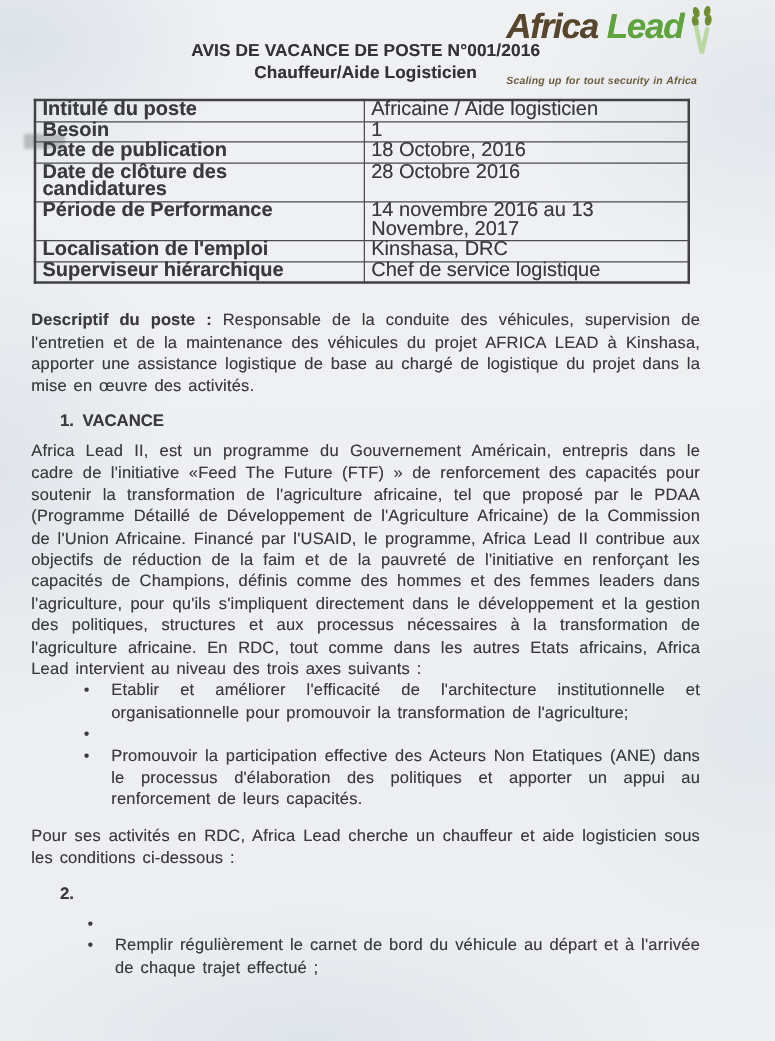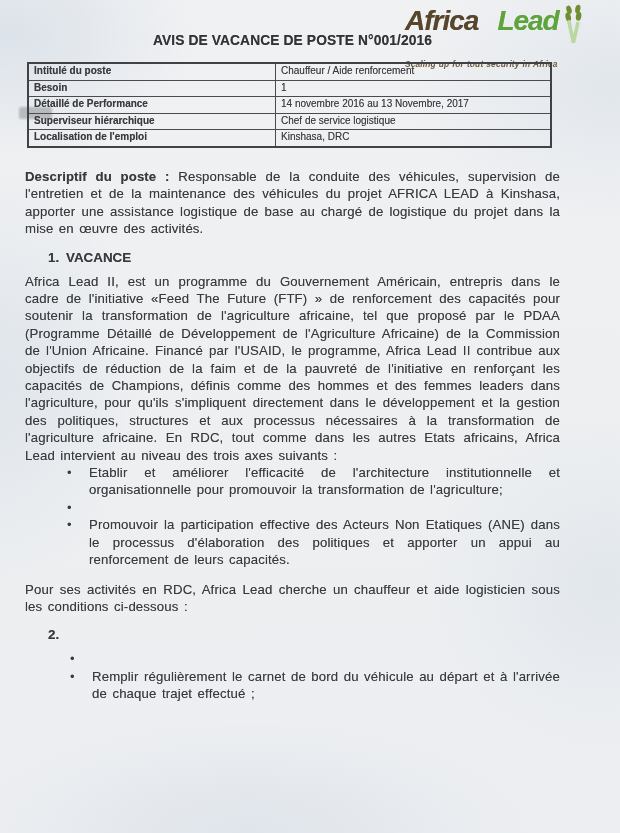--- a/index.html
+++ b/index.html
@@ -23,36 +23,36 @@
   .scan-smudge{
     position:absolute;left:19px;top:107px;width:33px;height:12px;
     background:#a7abaf;border-radius:2px;filter:blur(1.2px);opacity:.75;
   }
 
   
   .logo{position:absolute;top:7px;right:10px;width:205px;}
   .brand-line{display:flex;align-items:flex-start;justify-content:flex-start;
     font-weight:bold;font-size:28px;line-height:28px;letter-spacing:-1px;font-style:italic;}
   .brand-africa{color:#57452c;text-shadow:0 0 .5px rgba(87,69,44,.6);}
-  .brand-lead{color:#5fa33c;margin-left:19px;text-shadow:0 0 .5px rgba(95,163,60,.6);}
+  .brand-lead{color:#5fa33c;margin-left:7px;text-shadow:0 0 .5px rgba(95,163,60,.6);}
   .wheat-icon{margin-left:2px;margin-top:-3px;}
   .tagline{font-size:8.4px;font-weight:bold;font-style:italic;color:#6d5b3c;
     margin-top:0;letter-spacing:.15px;word-spacing:.5px;}
 
   
   .doc-title{margin-top:32px;text-align:center;font-weight:bold;
     font-size:13.8px;line-height:17px;color:#333336;
     text-shadow:0 0 .5px rgba(51,51,54,.55);letter-spacing:.1px;}
 
   
   .vacancy-table{margin-top:13px;margin-left:2px;width:525px;
     border-collapse:collapse;border:2px solid #424245;}
   .vacancy-table td{
-    border:1.4px solid #4b4b4e;padding:0 5px 1px 5px;
-    font-size:10px;line-height:14.6px;vertical-align:top;
+    border:1.4px solid #4b4b4e;padding:0 21px 1px 5px;
+    font-size:16px;line-height:14.6px;vertical-align:top;
     text-shadow:0 0 .4px rgba(58,58,61,.5);
   }
   .vacancy-table td.cell-label{width:236px;font-weight:bold;}
 
   
   .para{font-size:13.2px;line-height:17.4px;text-align:justify;
     text-shadow:0 0 .4px rgba(58,58,61,.5);
     word-spacing:1.6px;letter-spacing:.15px;}
   .para b{letter-spacing:.1px;}
   .descriptif{margin-top:20px;}
@@ -100,43 +100,52 @@
         </svg>
       </span>
     </div>
     <div class="tagline">Scaling up for tout security in Africa</div>
   </div>
 
   <div class="content">
 
     <div class="doc-title">
       <div>AVIS DE VACANCE DE POSTE N°001/2016</div>
+      <div>Chauffeur/Aide Logisticien</div>
     </div>
 
     <table class="vacancy-table">
       <tbody>
         <tr>
           <td class="cell-label">Intitulé du poste</td>
-          <td class="cell-value">Chauffeur / Aide renforcement</td>
+          <td class="cell-value">Africaine / Aide logisticien</td>
         </tr>
         <tr>
           <td class="cell-label">Besoin</td>
           <td class="cell-value">1</td>
         </tr>
         <tr>
-          <td class="cell-label">Détaillé de Performance</td>
+          <td class="cell-label">Date de publication</td>
+          <td class="cell-value">18 Octobre, 2016</td>
+        </tr>
+        <tr>
+          <td class="cell-label">Date de clôture des candidatures</td>
+          <td class="cell-value">28 Octobre  2016</td>
+        </tr>
+        <tr>
+          <td class="cell-label">Période de Performance</td>
           <td class="cell-value">14 novembre 2016 au 13 Novembre, 2017</td>
+        </tr>
+        <tr>
+          <td class="cell-label">Localisation de l'emploi</td>
+          <td class="cell-value">Kinshasa, DRC</td>
         </tr>
         <tr>
           <td class="cell-label">Superviseur hiérarchique</td>
           <td class="cell-value">Chef de service logistique</td>
-        </tr>
-        <tr>
-          <td class="cell-label">Localisation de l'emploi</td>
-          <td class="cell-value">Kinshasa, DRC</td>
         </tr>
       </tbody>
     </table>
 
     <div class="para descriptif"><b>Descriptif du poste :</b><span> Responsable de la conduite des véhicules,  supervision  de l'entretien et de la maintenance des véhicules du projet AFRICA LEAD à Kinshasa, apporter une assistance logistique de base au chargé de logistique du projet dans la mise en œuvre des activités.</span></div>
 
     <div class="section-heading">
       <span class="sec-num">1.</span>
       <span>VACANCE</span>
     </div>

